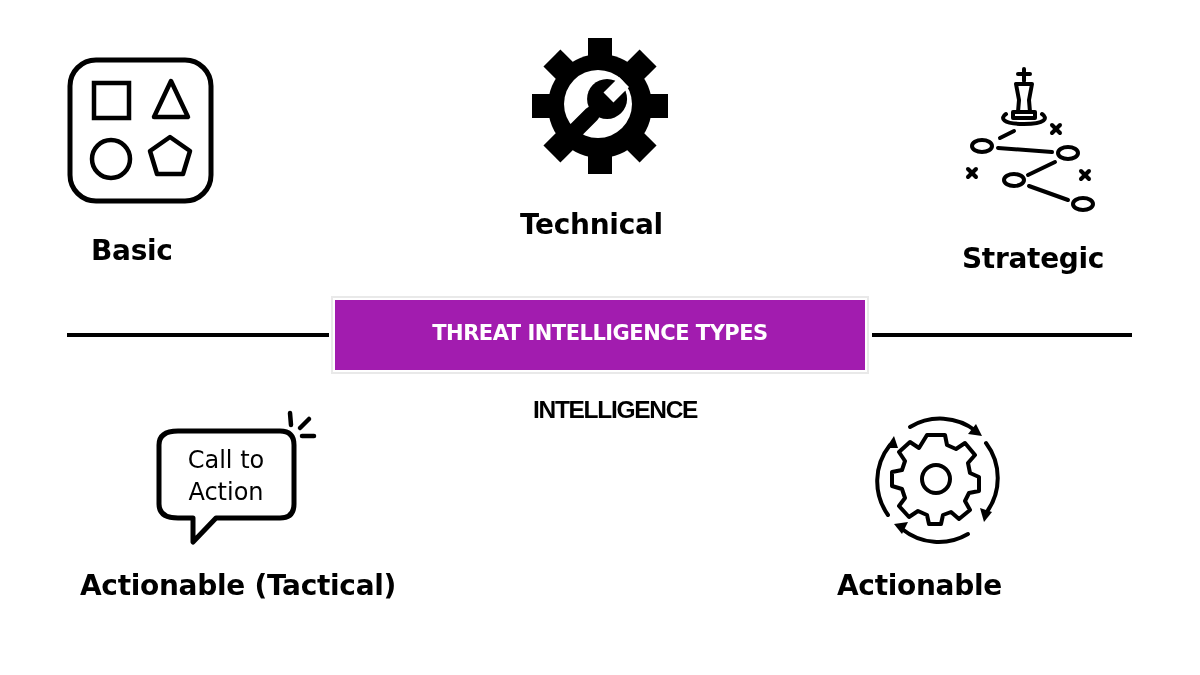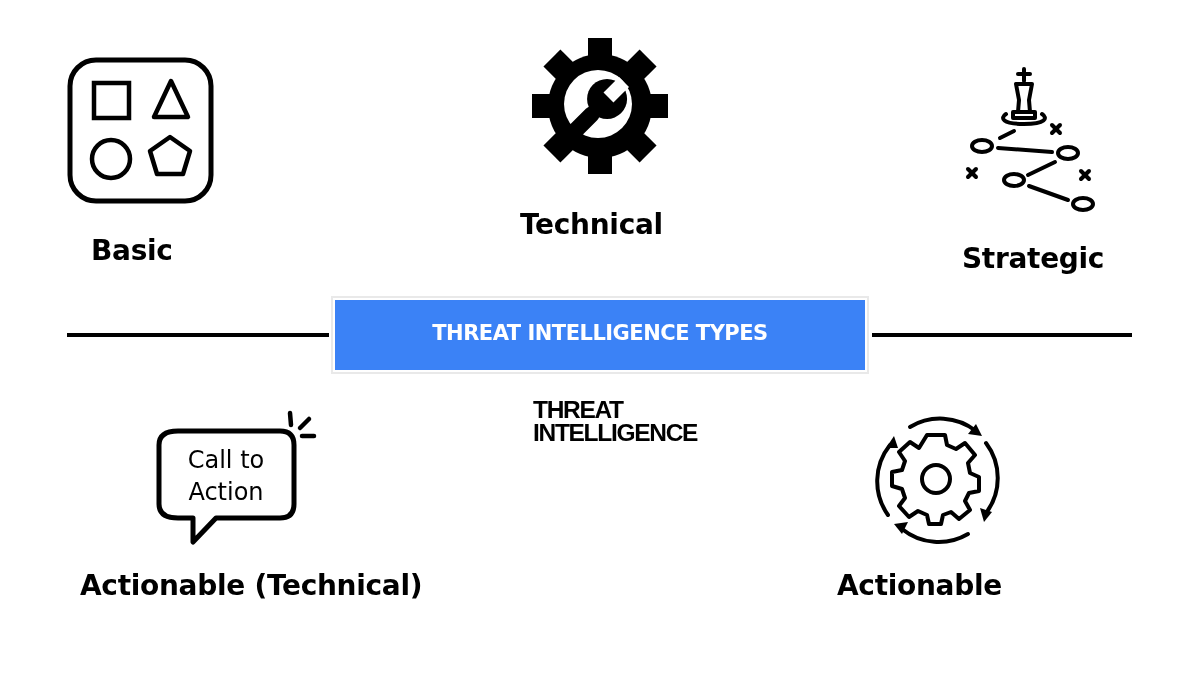--- a/index.html
+++ b/index.html
@@ -3,21 +3,21 @@
 <meta charset="utf-8">
 <style>
   html, body { margin:0; padding:0; background:#ffffff; }
   body { width:1200px; height:675px; position:relative; overflow:hidden;
          font-family:"DejaVu Sans", sans-serif; color:#000; }
   .label { position:absolute; font-family:"DejaVu Sans", sans-serif; font-weight:bold;
            font-size:28px; line-height:32px; white-space:nowrap; letter-spacing:-0.3px; color:#000; }
   .hline { position:absolute; height:4px; background:#000; }
   .banner { position:absolute; left:331px; top:296px; width:538px; height:78px;
             border:2px solid #e9e9e9; box-sizing:border-box; background:#ffffff; }
-  .banner-inner { position:absolute; left:2px; top:2px; right:2px; bottom:2px; background:#3b82f6;
+  .banner-inner { position:absolute; left:2px; top:2px; right:2px; bottom:2px; background:#a21caf;
                   display:flex; align-items:center; justify-content:center; }
   .banner-text { color:#ffffff; font-family:"DejaVu Sans", sans-serif; font-weight:bold;
                  font-size:21px; letter-spacing:-0.5px; margin-top:-4px; }
   .logo { position:absolute; left:533px; top:398px; font-family:"Liberation Sans", sans-serif;
           font-weight:bold; font-size:24.5px; line-height:23px; letter-spacing:-1.3px; color:#000; }
   .logo div { white-space:nowrap; }
   svg { position:absolute; overflow:visible; }
 </style>
 </head>
 <body>
@@ -25,21 +25,20 @@
 <div class="hline" style="left:67px; top:333px; width:262px;"></div>
 <div class="hline" style="left:872px; top:333px; width:260px;"></div>
 
 <div class="banner">
   <div class="banner-inner">
     <span class="banner-text">THREAT INTELLIGENCE TYPES</span>
   </div>
 </div>
 
 <div class="logo">
-  <div>THREAT</div>
   <div>INTELLIGENCE</div>
 </div>
 
 <div>
   <svg style="left:67px; top:57px;" width="148" height="148" viewBox="0 0 148 148">
     <rect x="3" y="3" width="141" height="141" rx="26" ry="26" fill="none" stroke="#000" stroke-width="5"></rect>
     <rect x="27" y="26" width="35" height="35" fill="none" stroke="#000" stroke-width="4.5"></rect>
     <polygon points="104,24 121,60 87,60" fill="none" stroke="#000" stroke-width="4.5" stroke-linejoin="round"></polygon>
     <circle cx="44" cy="102" r="19" fill="none" stroke="#000" stroke-width="4.5"></circle>
     <polygon points="103,80 123,94 116,117 90,117 83,94" fill="none" stroke="#000" stroke-width="4.5" stroke-linejoin="round"></polygon>
@@ -108,21 +107,21 @@
 
 <div>
   <svg style="left:156px; top:410px;" width="160" height="136" viewBox="0 0 160 136">
     <path d="M22,21 L124,21 Q138,21 138,35 L138,94 Q138,108 124,108 L60,108 L37,132 L37,108 L22,108 Q3,108 3,94 L3,35 Q3,21 22,21 Z" fill="none" stroke="#000" stroke-width="5" stroke-linejoin="round"></path>
     <line x1="134" y1="3" x2="135" y2="15" stroke="#000" stroke-width="4.5" stroke-linecap="round"></line>
     <line x1="144" y1="18" x2="153" y2="9" stroke="#000" stroke-width="4.5" stroke-linecap="round"></line>
     <line x1="146" y1="26" x2="158" y2="26" stroke="#000" stroke-width="4.5" stroke-linecap="round"></line>
     <text x="70" y="58" text-anchor="middle" font-family="DejaVu Sans, sans-serif" font-size="24" font-weight="normal" fill="#000">Call to</text>
     <text x="70" y="90" text-anchor="middle" font-family="DejaVu Sans, sans-serif" font-size="24" font-weight="normal" fill="#000">Action</text>
   </svg>
-  <div class="label" style="left:80px; top:570px;">Actionable (Technical)</div>
+  <div class="label" style="left:80px; top:570px;">Actionable (Tactical)</div>
 </div>
 
 <div>
   <svg style="left:872px; top:414px;" width="130" height="130" viewBox="0 0 130 130">
 
     <g fill="none" stroke="#000" stroke-width="4" stroke-linejoin="round">
       <path d="M56,24 L74,24 L76,34 L85,38 L94,32 L104,44 L97,52 L99,62 L108,66 L108,80 L98,82 L94,90 L99,99 L88,108 L80,101 L72,104 L70,113 L58,113 L56,104 L47,100 L38,106 L28,95 L34,87 L31,78 L21,75 L21,61 L31,59 L34,50 L28,41 L39,31 L48,37 Z" transform="translate(-1,-3)"></path>
       <circle cx="64" cy="65" r="14"></circle>
     </g>
 

